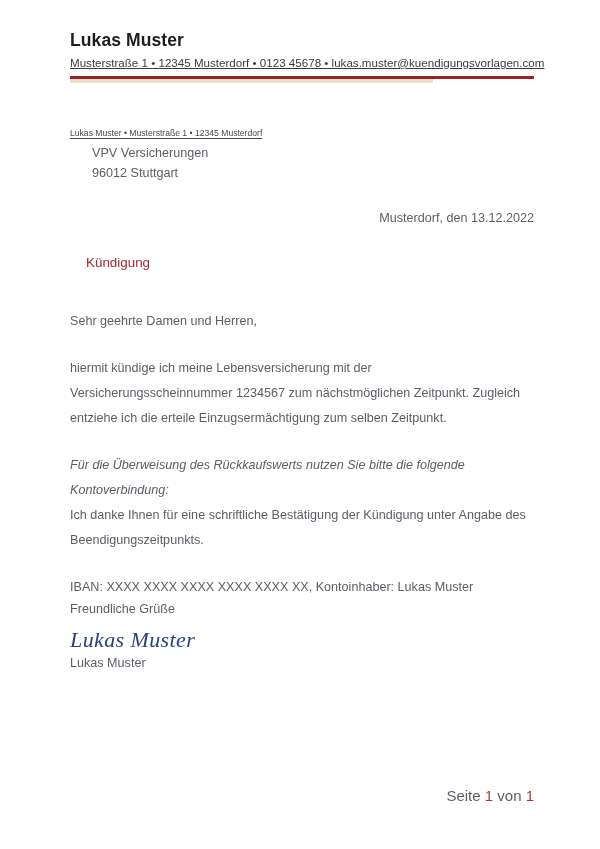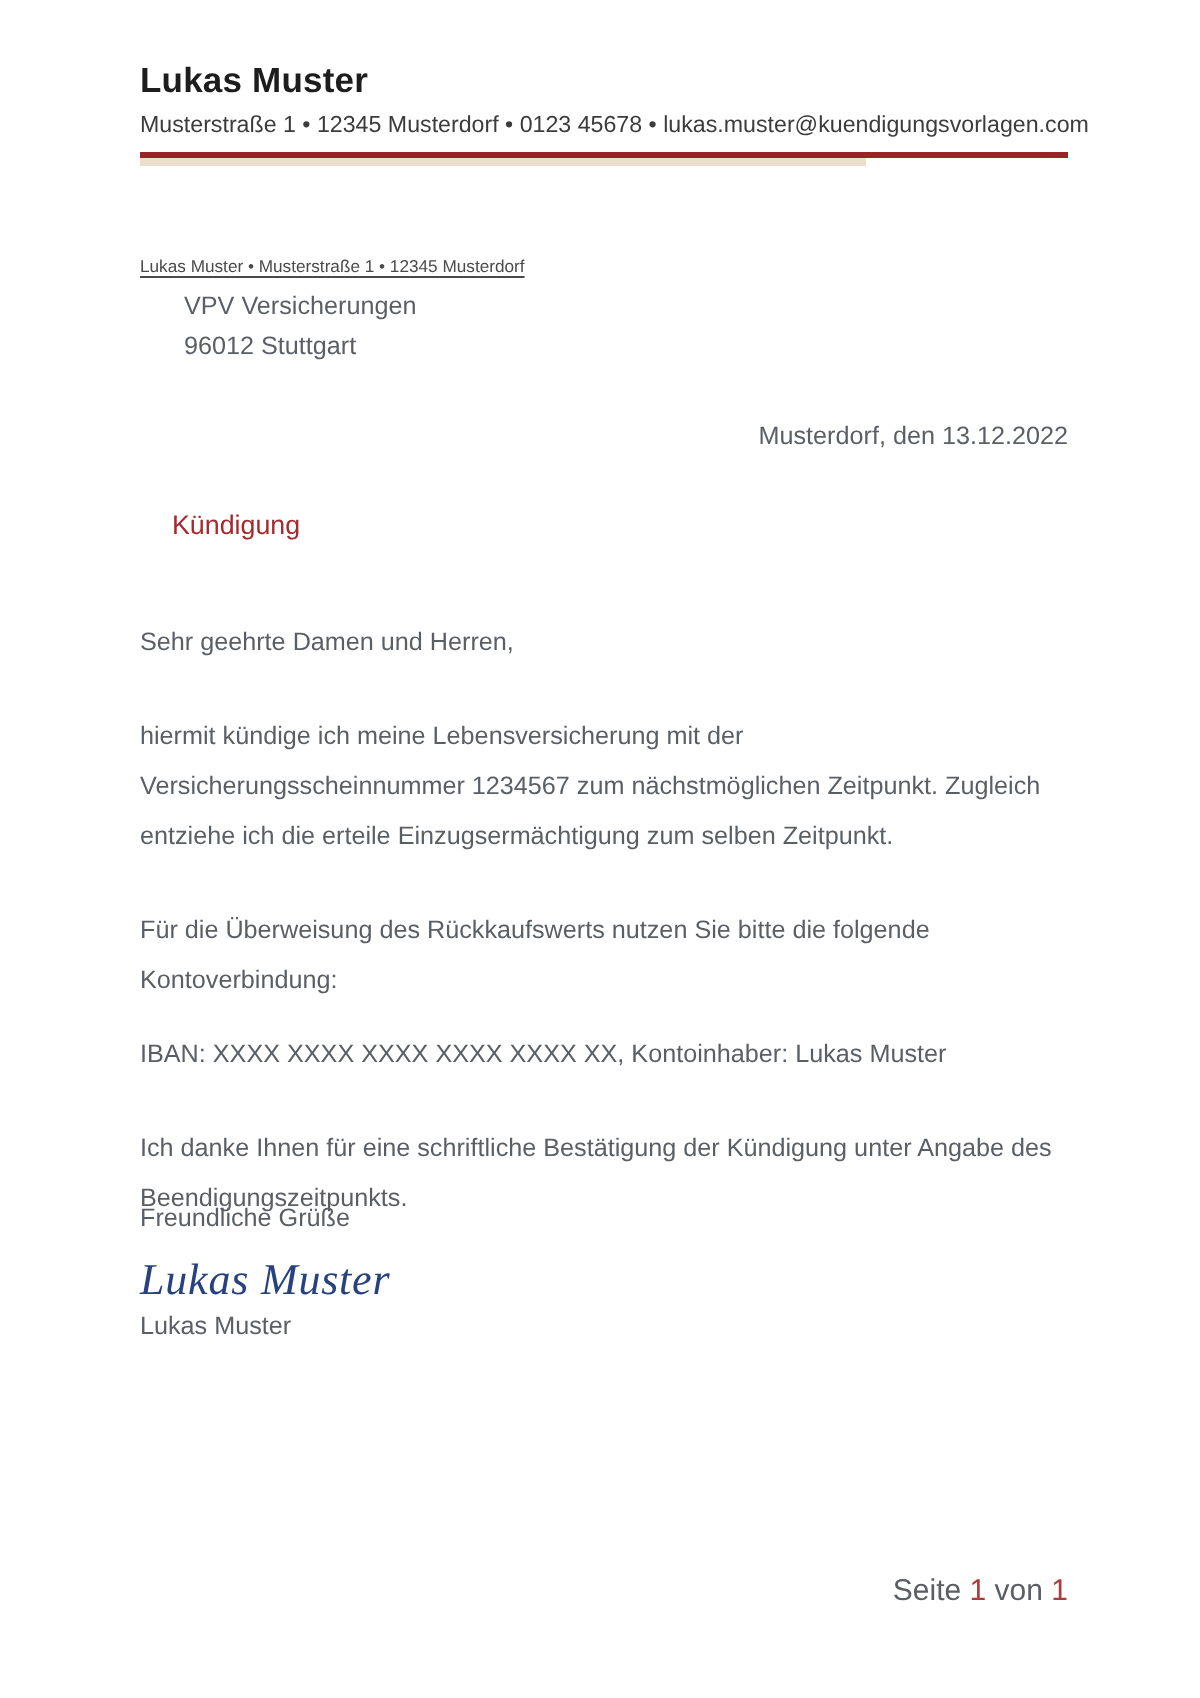--- a/index.html
+++ b/index.html
@@ -37,20 +37,21 @@
     letter-spacing: 0.1px;
     line-height: 1.25;
     margin: 0;
   }
   .sender-contact {
     font-size: 11.6px;
     color: #3c3c3c;
     margin: 3px 0 0 0;
     line-height: 1.3;
     white-space: nowrap;
+    text-decoration: underline;
   }
 
   .rule-wrap {
     position: absolute;
     left: 70px;
     top: 76px;
     width: 464px;
     height: 9px;
   }
   .rule-red {
@@ -120,21 +121,22 @@
     top: 309px;
     width: 466px;
     font-size: 12.6px;
     line-height: 25px;
     color: #5a5f66;
   }
   .body-block p {
     margin: 0 0 22px 0;
   }
   .body-block p.tight {
-    margin-bottom: 12px;
+    margin-bottom: 0;
+    font-style: italic;
   }
 
   
   .closing {
     position: absolute;
     left: 70px;
     top: 597px;
     font-size: 12.6px;
     line-height: 25px;
     color: #5a5f66;
@@ -191,22 +193,22 @@
   </div>
 
   <div class="date-line">Musterdorf, den 13.12.2022</div>
 
   <div class="subject">Kündigung</div>
 
   <div class="body-block">
     <p>Sehr geehrte Damen und Herren,</p>
     <p>hiermit kündige ich meine Lebensversicherung mit der Versicherungsscheinnummer 1234567 zum nächstmöglichen Zeitpunkt. Zugleich entziehe ich die erteile Einzugsermächtigung zum selben Zeitpunkt.</p>
     <p class="tight">Für die Überweisung des Rückkaufswerts nutzen Sie bitte die folgende Kontoverbindung:</p>
+    <p>Ich danke Ihnen für eine schriftliche Bestätigung der Kündigung unter Angabe des Beendigungszeitpunkts.</p>
     <p>IBAN: XXXX XXXX XXXX XXXX XXXX XX, Kontoinhaber: Lukas Muster</p>
-    <p>Ich danke Ihnen für eine schriftliche Bestätigung der Kündigung unter Angabe des Beendigungszeitpunkts.</p>
   </div>
 
   <div class="closing">
     <div>Freundliche Grüße</div>
     <div class="signature-script">Lukas Muster</div>
     <div class="signature-typed">Lukas Muster</div>
   </div>
 
   <div class="footer">
     <span>Seite</span>

